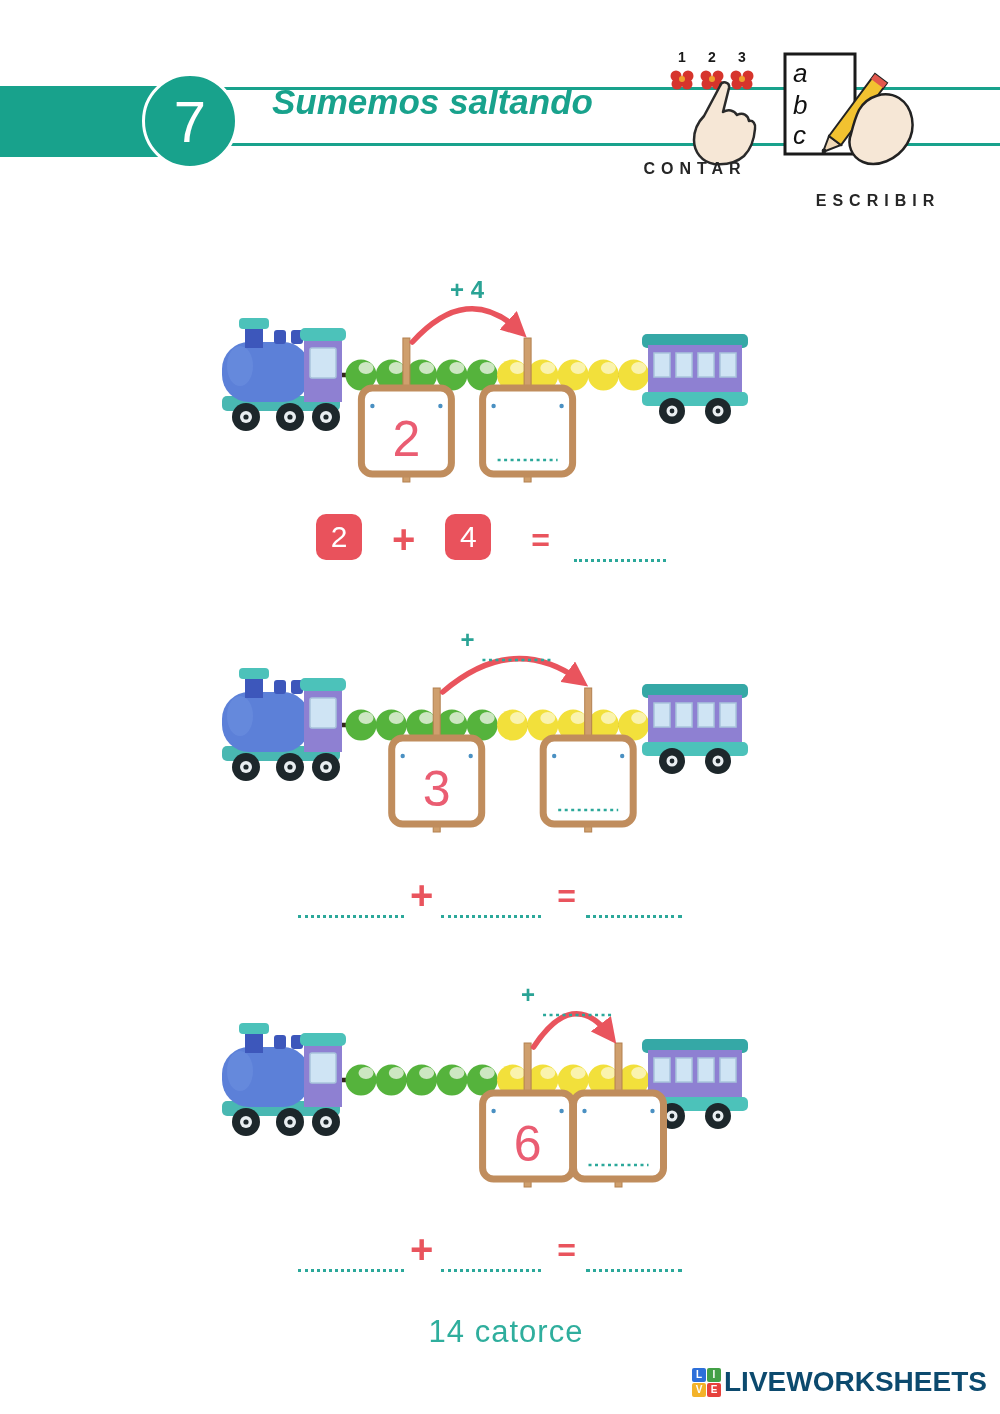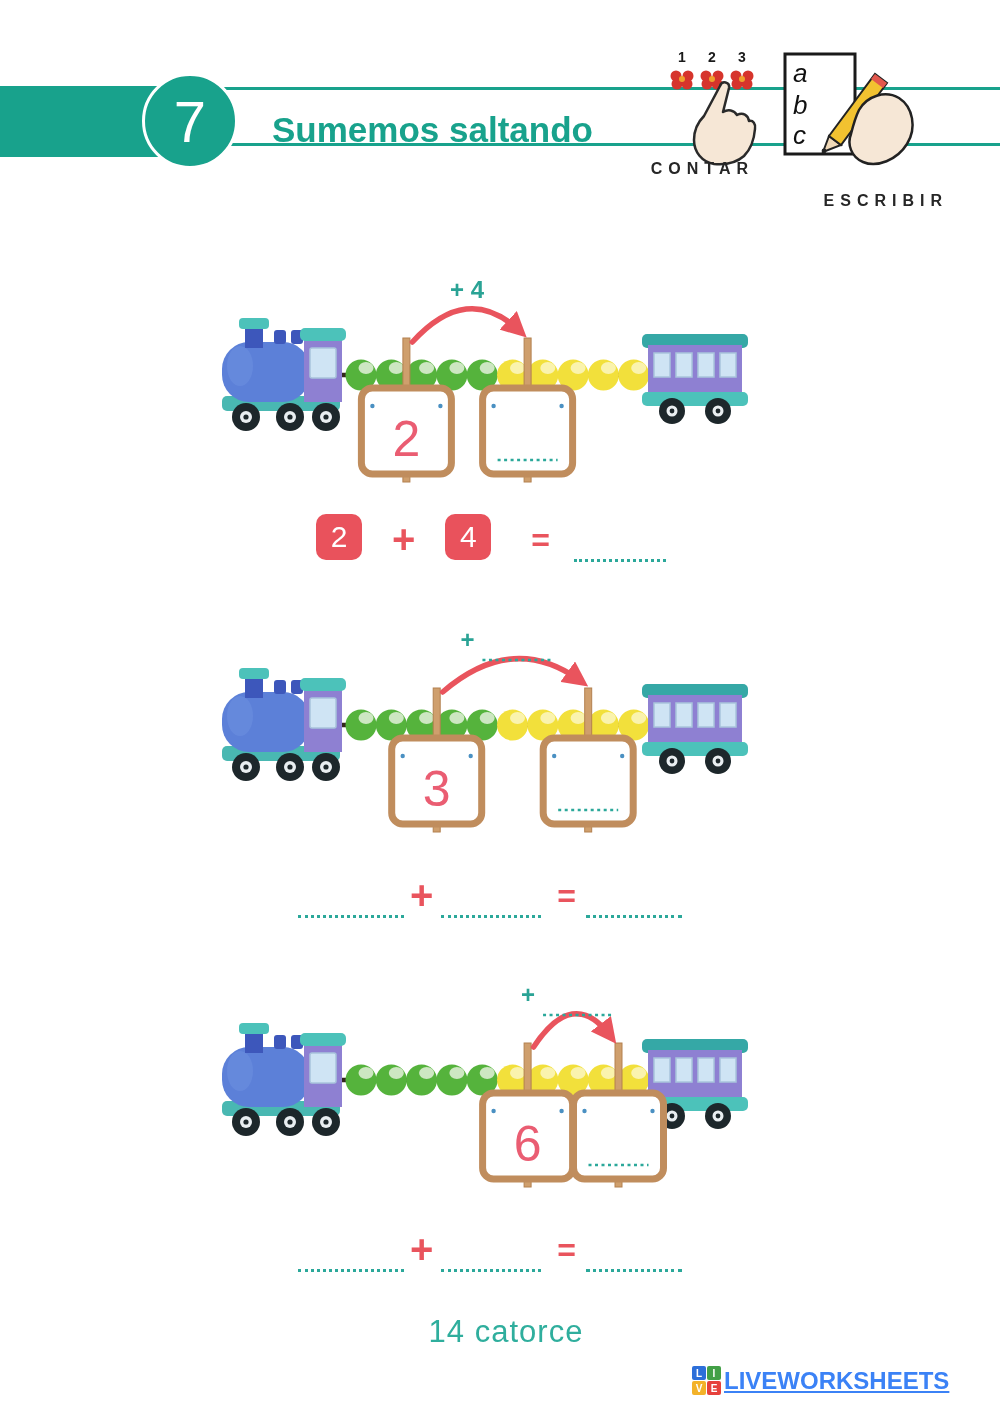--- a/index.html
+++ b/index.html
@@ -8,23 +8,23 @@
 
   
   .band-solid{position:absolute;left:0;top:86px;width:192px;height:71px;background:#18a28c;}
   .band-strip{position:absolute;left:192px;top:87px;right:0;height:53px;background:#ffffff;
               border-top:3px solid #18a28c;border-bottom:3px solid #18a28c;
               border-top-left-radius:9px;border-bottom-left-radius:9px;}
   .lesson-circle{position:absolute;left:142px;top:73px;width:96px;height:96px;border-radius:50%;
                  background:#18a28c;border:3px solid #ffffff;box-sizing:border-box;
                  display:flex;align-items:center;justify-content:center;
                  color:#ffffff;font-size:58px;font-weight:400;}
-  .page-title{position:absolute;left:272px;top:110px;color:#18a28c;font-size:35px;font-weight:700;}
+  .page-title{position:absolute;left:272px;top:82px;color:#18a28c;font-size:35px;font-weight:700;font-style:italic;}
   .icon-label{position:absolute;top:160px;color:#262626;font-size:16px;font-weight:600;
-              letter-spacing:6px;text-align:right;}
+              letter-spacing:6px;text-align:center;}
   .lbl-contar{left:636px;width:118px;}
   .lbl-escribir{left:808px;width:140px;margin-top:32px;}
   .hdr-icon{position:absolute;overflow:visible;}
 
   
   .instruction{position:absolute;left:88px;top:217px;color:#2da092;font-size:27px;
                font-weight:500;letter-spacing:2px;}
 
   
   .scene{position:absolute;width:530px;height:205px;overflow:visible;}
@@ -37,21 +37,21 @@
   .op.equals{font-size:32px;line-height:44px;}
   .blank{height:0;border-bottom:3px dotted #2ba89a;}
 
   
   .page-number{position:absolute;left:0;top:1314px;width:1000px;text-align:center;
                color:#2fae9d;font-size:31px;font-weight:400;letter-spacing:1px;padding-left:6px;}
   .logo{position:absolute;left:692px;top:1366px;display:flex;align-items:center;gap:3px;}
   .logo-tiles{display:grid;grid-template-columns:14px 14px;grid-template-rows:14px 14px;gap:1px;}
   .logo-tile{border-radius:2px;color:#ffffff;font-size:10px;font-weight:700;
              display:flex;align-items:center;justify-content:center;}
-  .logo-text{color:#3b82f6;font-size:24px;font-weight:800;letter-spacing:0;text-decoration:underline;}
+  .logo-text{color:#0c4a6e;font-size:28px;font-weight:800;letter-spacing:0;}
 </style>
 </head>
 <body>
 
 <div class="page">
 
   <svg width="0" height="0" style="position:absolute" aria-hidden="true">
     <defs>
       <marker id="arrow-head" viewBox="0 0 8 8" refX="4.5" refY="4" markerWidth="4.6" markerHeight="4.6" orient="auto">
         <path d="M0,0 L8,4 L0,8 Z" fill="#e9545d"></path>

